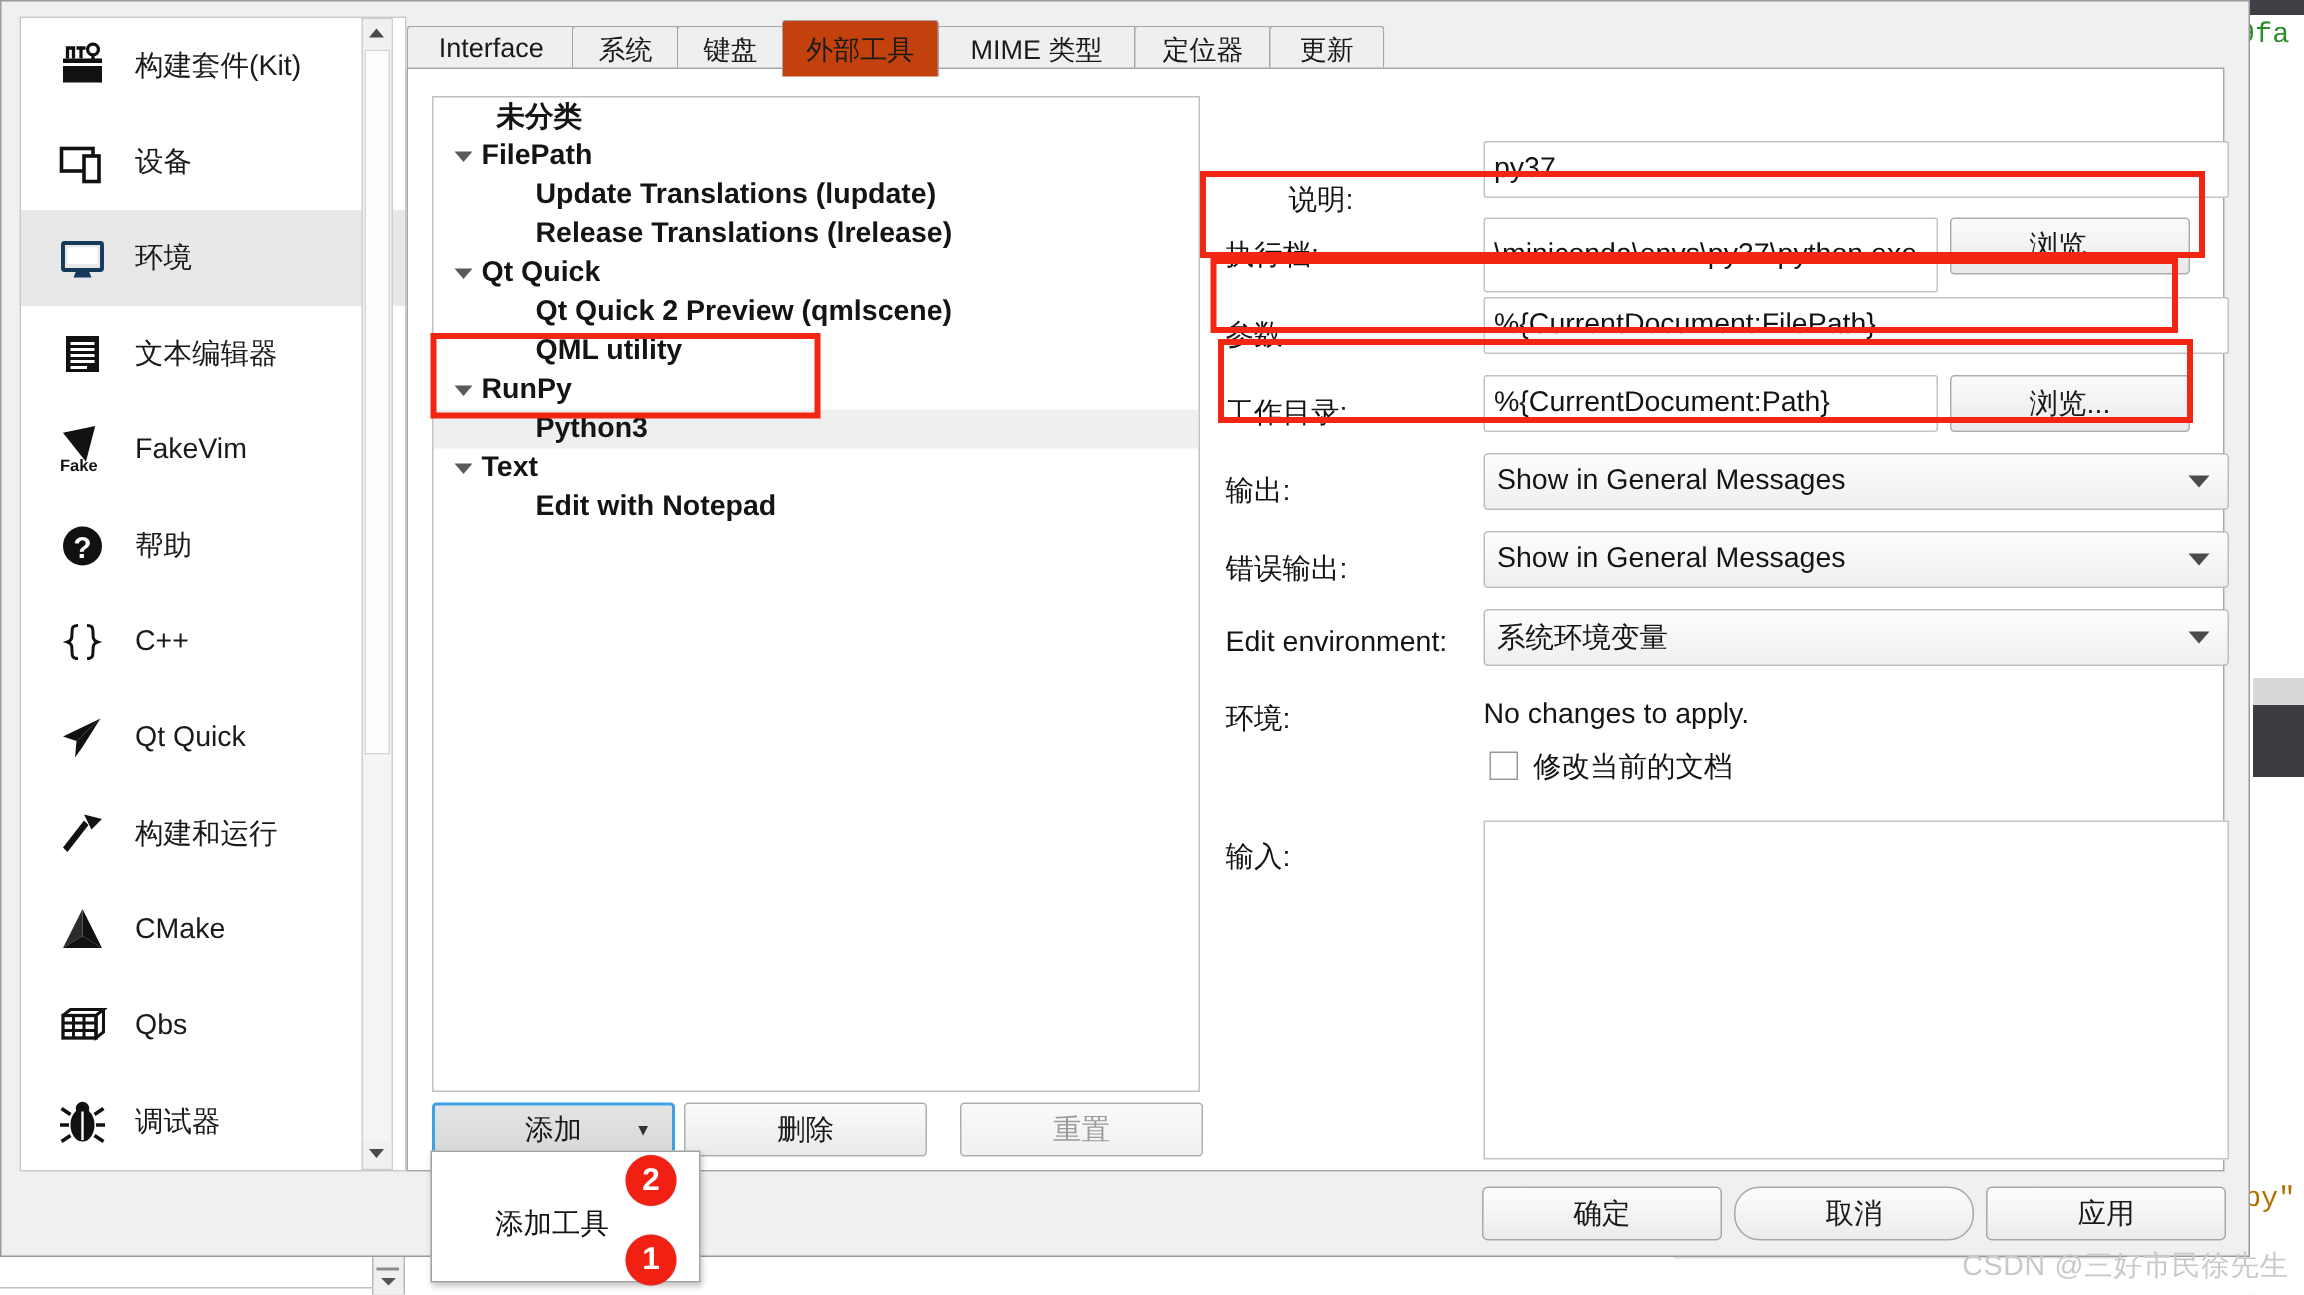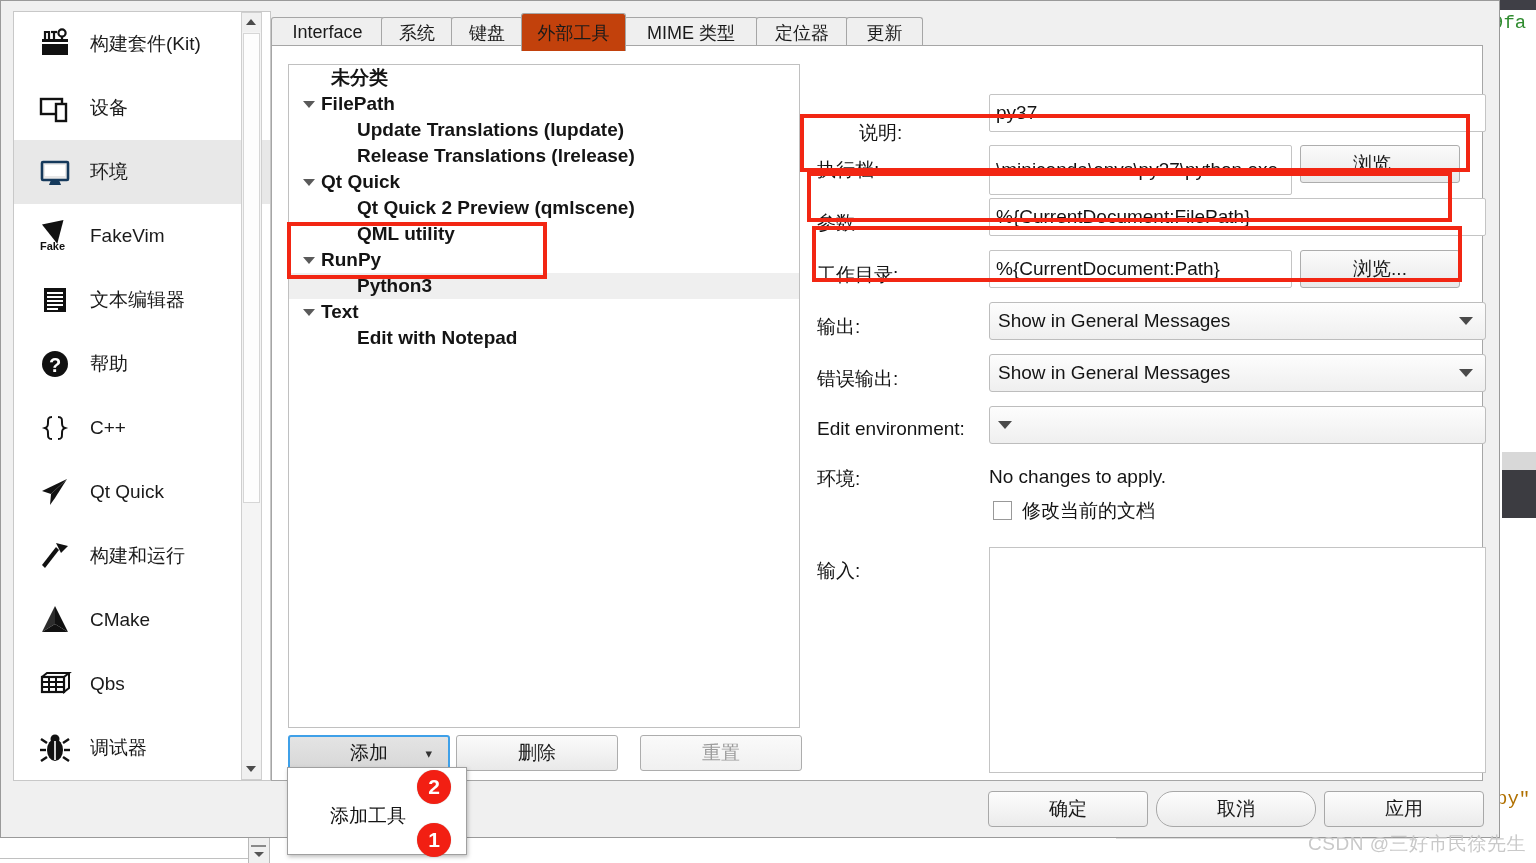--- a/index.html
+++ b/index.html
@@ -180,42 +180,42 @@
             <rect x="5" y="8" width="26" height="18" rx="1" stroke="#15395b" stroke-width="2.6" fill="none"></rect>
             <rect x="8" y="11" width="20" height="11" fill="#fff"></rect>
             <path d="M14 26 l-2 5 h12 l-2 -5 z" fill="#15395b"></path>
           </svg>
         </span>
         <span class="side-label">环境</span>
       </div>
 
       <div class="side-item">
         <span class="side-ico">
-          <svg width="38" height="38" viewBox="0 0 38 38">
-            <path d="M8 5 L30 5 L19 27 Z" fill="#111" transform="rotate(-12 19 16)"></path>
-            <text x="4" y="33" font-size="11" font-family="Liberation Sans" font-weight="bold" fill="#111">Fake</text>
-          </svg>
-        </span>
-        <span class="side-label">FakeVim</span>
-      </div>
-
-      <div class="side-item">
-        <span class="side-ico">
           <svg width="36" height="36" viewBox="0 0 36 36">
             <rect x="7" y="6" width="22" height="24" fill="#111"></rect>
             <g stroke="#fff" stroke-width="2">
               <path d="M10 11 H26"></path>
                 <path d="M10 15 H26"></path>
                 <path d="M10 19 H26"></path>
                 <path d="M10 23 H26"></path>
                 <path d="M10 27 H21"></path>
             </g>
           </svg>
         </span>
         <span class="side-label">文本编辑器</span>
+      </div>
+
+      <div class="side-item">
+        <span class="side-ico">
+          <svg width="38" height="38" viewBox="0 0 38 38">
+            <path d="M8 5 L30 5 L19 27 Z" fill="#111" transform="rotate(-12 19 16)"></path>
+            <text x="4" y="33" font-size="11" font-family="Liberation Sans" font-weight="bold" fill="#111">Fake</text>
+          </svg>
+        </span>
+        <span class="side-label">FakeVim</span>
       </div>
 
       <div class="side-item">
         <span class="side-ico">
           <svg width="36" height="36" viewBox="0 0 36 36">
             <circle cx="18" cy="18" r="13" fill="#111"></circle>
             <text x="18" y="26" font-size="20" font-family="Liberation Sans" font-weight="bold" fill="#fff" text-anchor="middle">?</text>
           </svg>
         </span>
         <span class="side-label">帮助</span>
@@ -387,20 +387,21 @@
         </div>
 
         <div class="flabel" style="left:0px;  top:302px;">错误输出:</div>
         <div class="combo" style="left:172px;top:290px; width:497px; height:38px;">
           <span class="cv">Show in General Messages</span>
           <i class="carrow"></i>
         </div>
 
         <div class="flabel" style="left:0px;  top:354px;">Edit environment:</div>
         <div class="combo" style="left:172px;top:342px; width:497px; height:38px;">
+          <span class="cv">系统环境变量</span>
           <i class="carrow"></i>
         </div>
 
         <div class="flabel" style="left:0px;  top:402px;">环境:</div>
         <div class="statictext" style="left:172px; top:402px;">No changes to apply.</div>
 
         <div class="cbox" style="left:176px; top:437px;"></div>
         <div class="statictext" style="left:205px; top:434px;">修改当前的文档</div>
 
         <div class="flabel" style="left:0px;  top:494px;">输入:</div>

